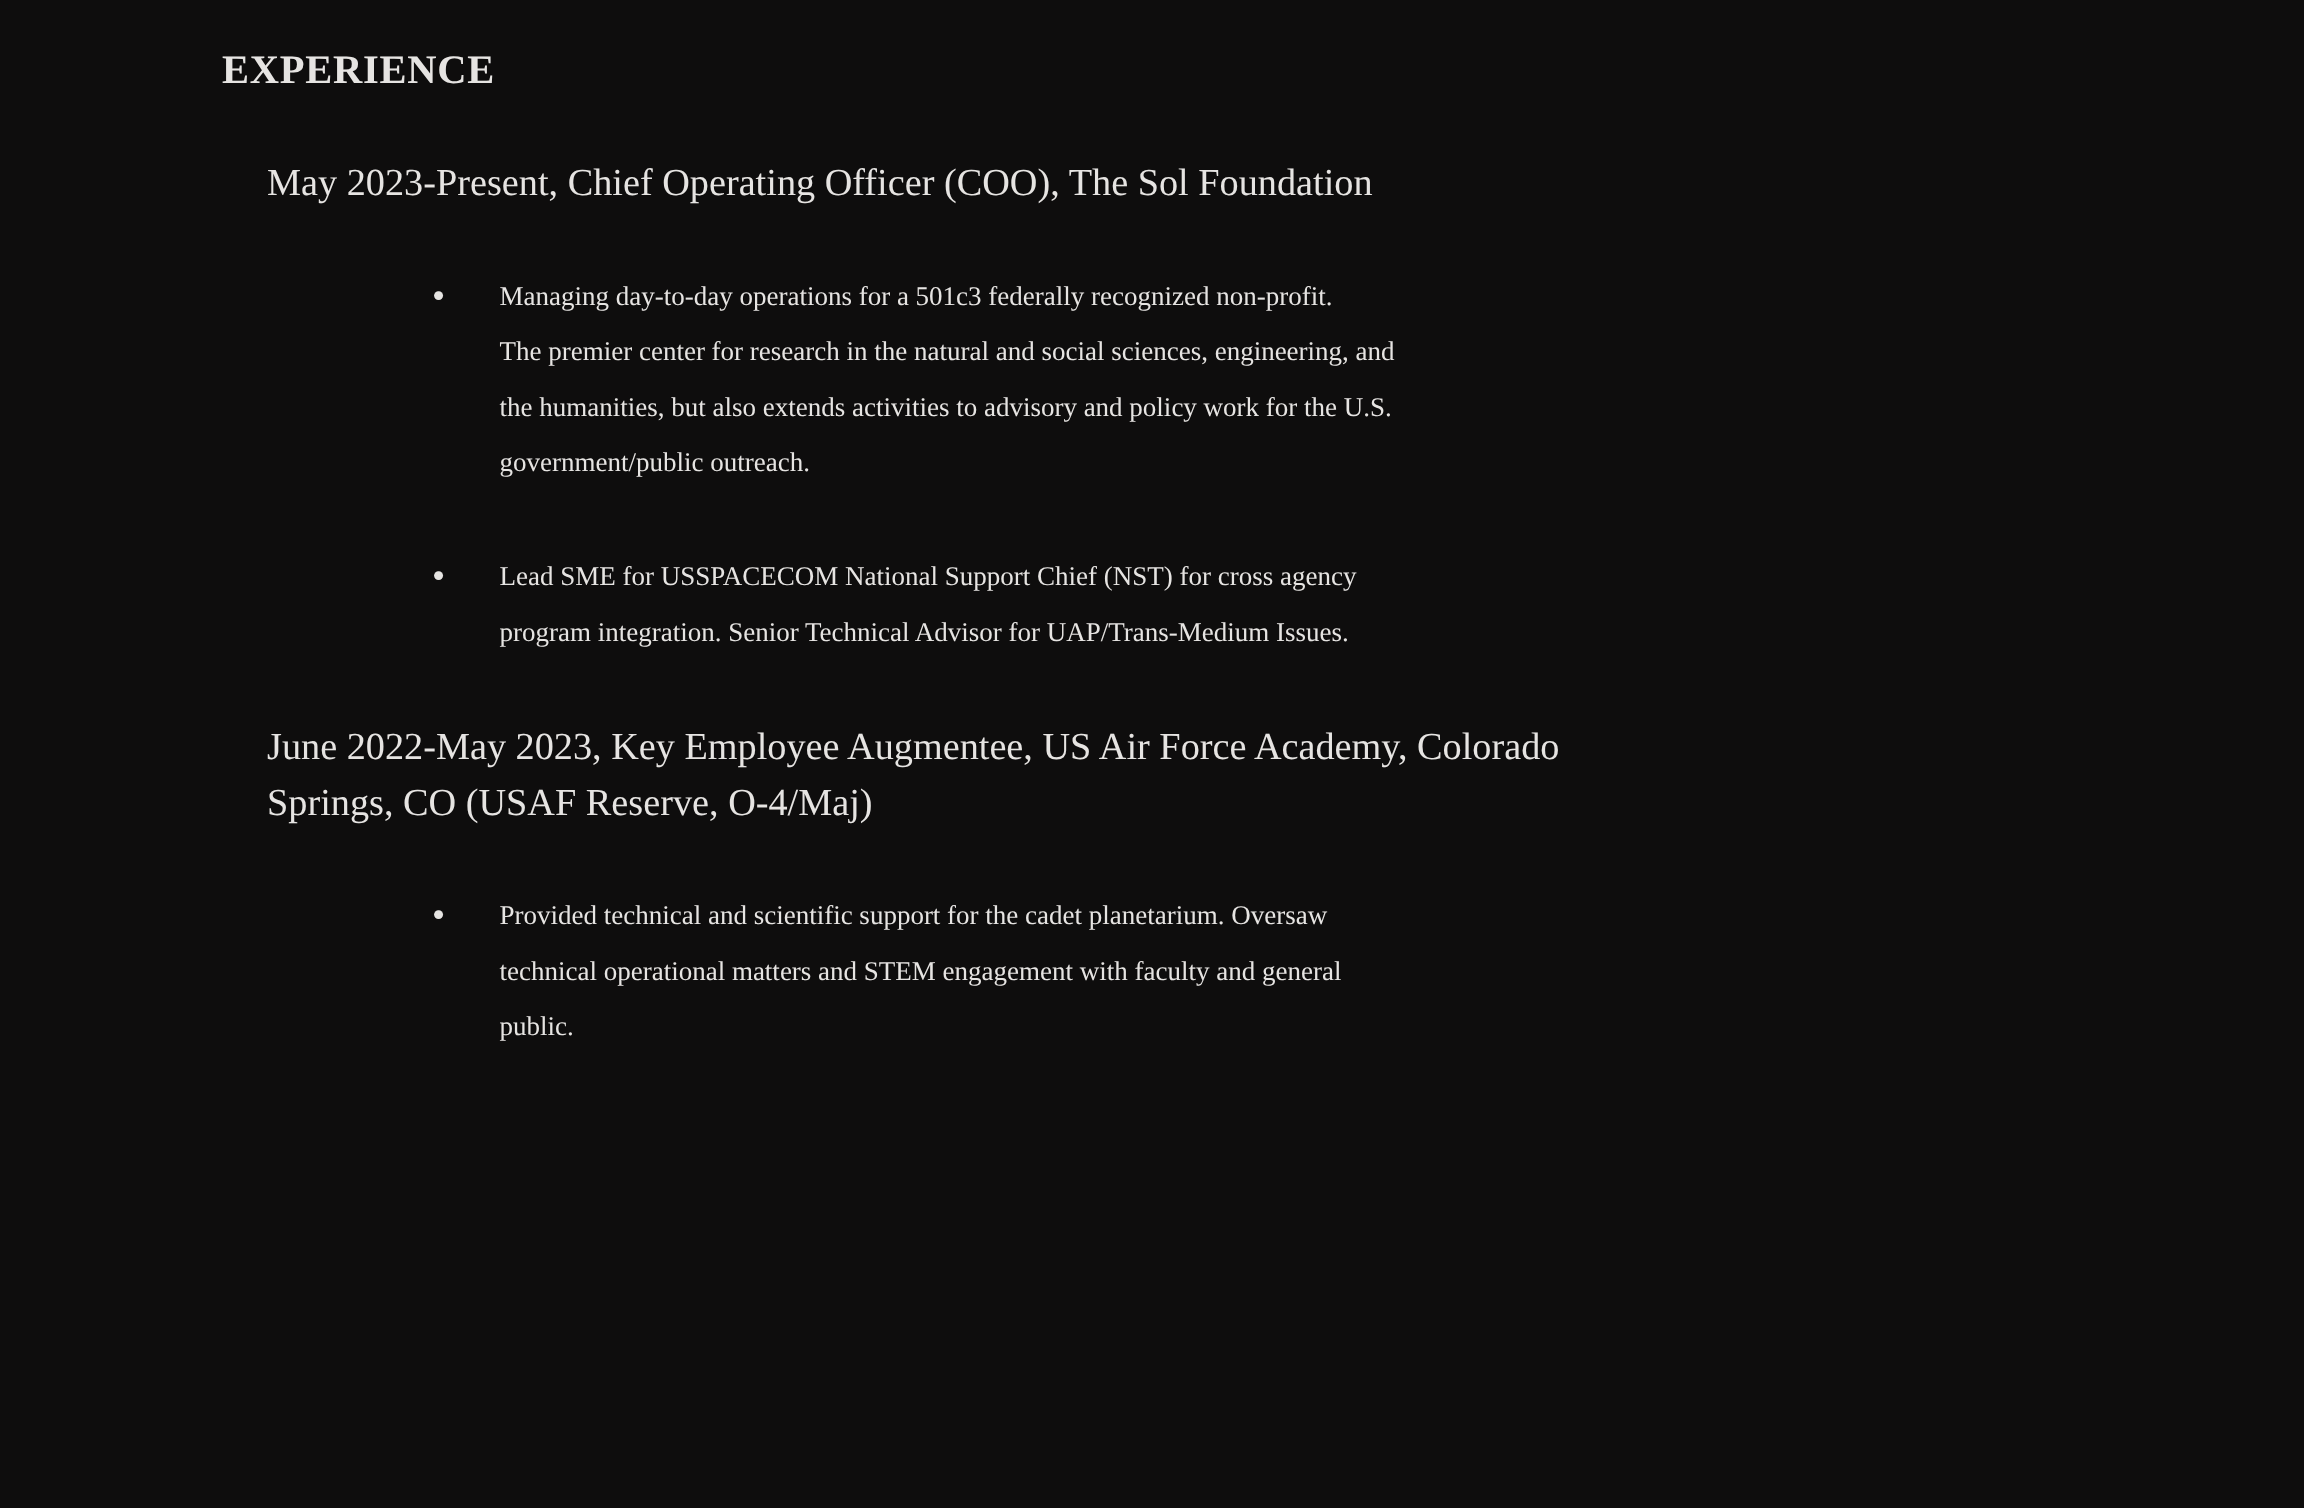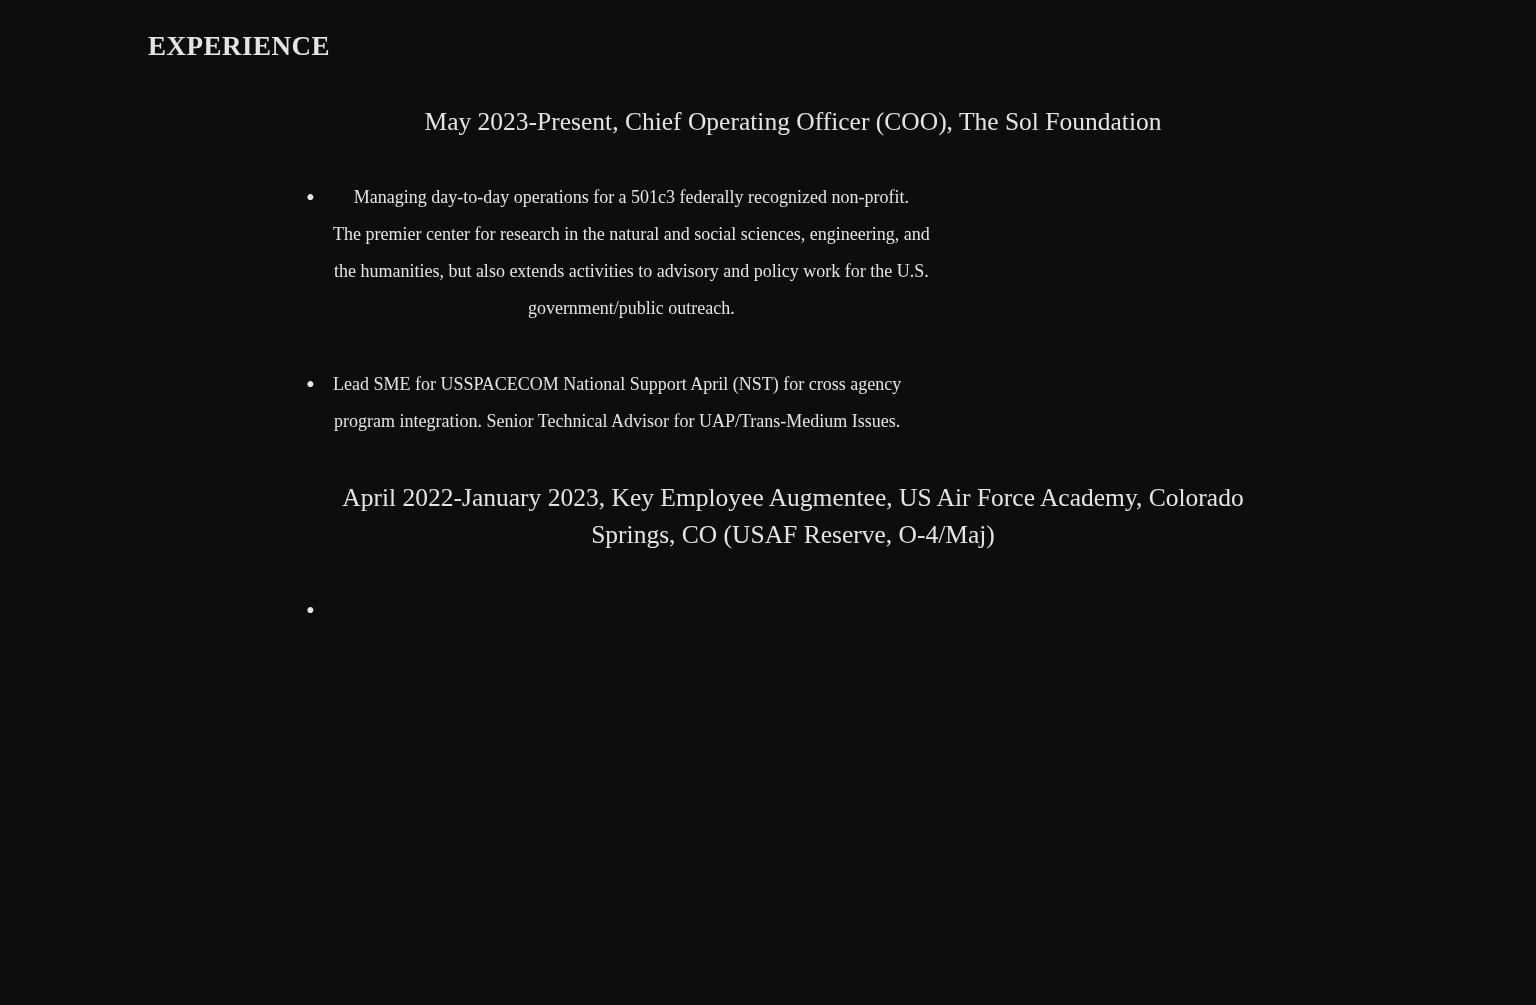--- a/index.html
+++ b/index.html
@@ -22,21 +22,20 @@
   }
   .doc-heading {
     font-size: 27px;
     font-weight: bold;
     line-height: 37px;
     letter-spacing: 0.5px;
     margin: 0 0 38px 0;
   }
   .entries {
     padding-left: 30px;
-    text-align: center;
   }
   .entry-title {
     font-size: 25.5px;
     line-height: 37px;
     white-space: pre-line;
     margin: 0 0 39px 0;
     max-width: 1230px;
   }
   .bullet-row {
     display: flex;
@@ -73,28 +72,31 @@
         <div class="bullet-text">Managing day-to-day operations for a 501c3 federally recognized non-profit.
 The premier center for research in the natural and social sciences, engineering, and
 the humanities, but also extends activities to advisory and policy work for the U.S.
 government/public outreach.</div>
       </div>
     </div>
 
     <div class="entry">
       <div class="bullet-row">
         <span class="bullet-marker">•</span>
-        <div class="bullet-text">Lead SME for USSPACECOM National Support April (NST) for cross agency
+        <div class="bullet-text">Lead SME for USSPACECOM National Support Chief (NST) for cross agency
 program integration. Senior Technical Advisor for UAP/Trans-Medium Issues.</div>
       </div>
     </div>
 
     <div class="entry">
-      <div class="entry-title">April 2022-January 2023, Key Employee Augmentee, US Air Force Academy, Colorado
+      <div class="entry-title">June 2022-May 2023, Key Employee Augmentee, US Air Force Academy, Colorado
 Springs, CO (USAF Reserve, O-4/Maj)</div>
       <div class="bullet-row">
         <span class="bullet-marker">•</span>
+        <div class="bullet-text">Provided technical and scientific support for the cadet planetarium. Oversaw
+technical operational matters and STEM engagement with faculty and general
+public.</div>
       </div>
     </div>
 
 
   </div>
 </div>
 
 </body></html>

